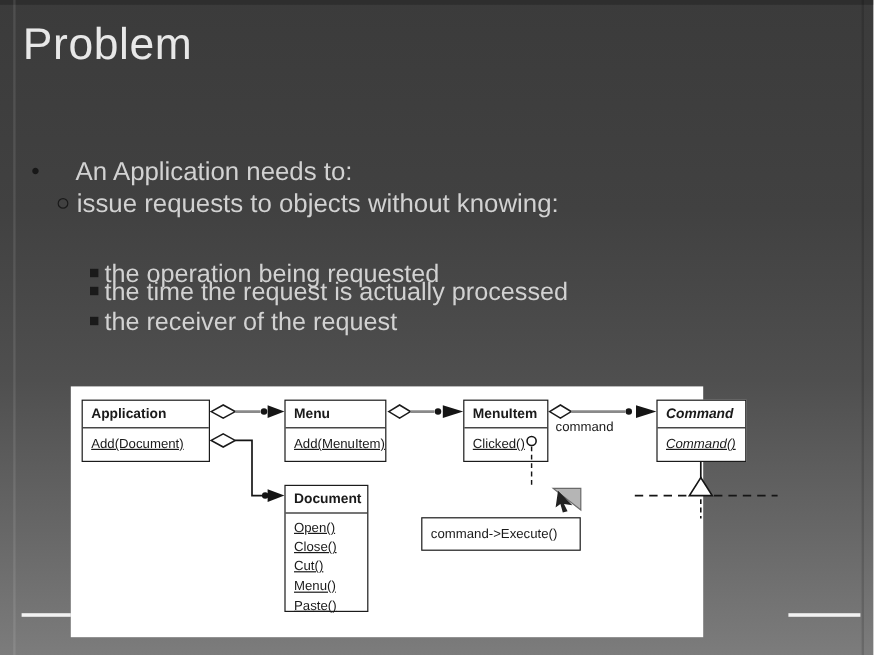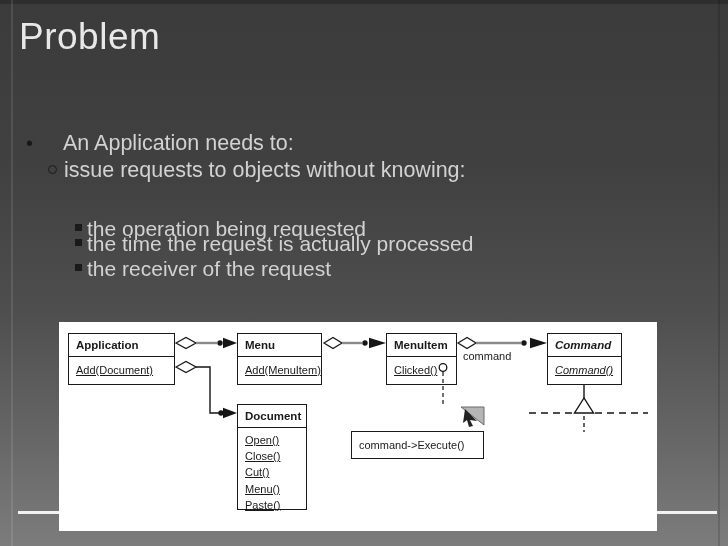--- a/index.html
+++ b/index.html
@@ -29,21 +29,21 @@
   .l1 .dot { color:#181818; font-size:20px; line-height:28px; margin-right:11px; }
   .l2 { left:48px; top:156px; }
   .l2 .txt { font-size:21.5px; line-height:28px; }
   .ring { width:9px; height:9px; border:1.6px solid #1a1a1a; border-radius:50%; margin:9px 7px 0 0; flex:0 0 auto; }
   .l3 { left:75px; }
   .l3 .txt { font-size:21px; line-height:27px; }
   .sq { width:7px; height:7px; background:#1a1a1a; margin:9px 5px 0 0; flex:0 0 auto; }
   .l3a { top:195px;margin-top:20px; } .l3b { top:230px; } .l3c { top:255px; }
 
   .diagram {
-    position:absolute; left:59px; top:322px; width:598px; height:209px;
+    position:absolute; left:59px; top:322px; width:527px; height:209px;
     background:#ffffff; color:#1a1a1a;
   }
   .cls { position:absolute; background:#fff; border:1.6px solid #1b1b1b; z-index:2; }
   .cls .t {
     height:23px; border-bottom:1.6px solid #1b1b1b; font-weight:700; font-size:11.5px;
     display:flex; align-items:center; padding-left:7px; white-space:nowrap;
   }
   .cls .m { font-size:11px; padding:7px 0 0 7px; white-space:nowrap;text-decoration:underline; }
   .cls.italic .t, .cls.italic .m { font-style:italic; }
   .c-app  { left:9px;   top:11px; width:107px; height:52px; }

